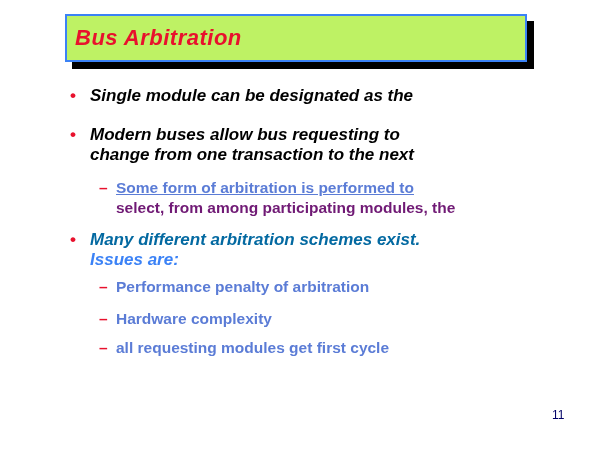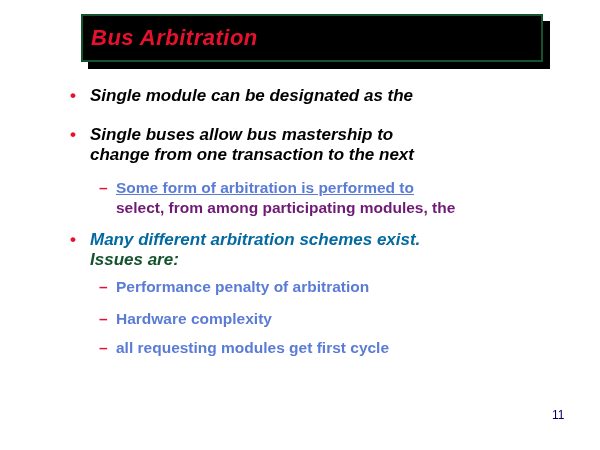--- a/index.html
+++ b/index.html
@@ -5,24 +5,24 @@
   html, body { margin:0; padding:0; }
   body {
     width:600px; height:450px;
     background:#ffffff;
     font-family:"Liberation Sans", sans-serif;
     overflow:hidden;
   }
   .slide { position:relative; width:600px; height:450px; background:#ffffff; }
 
   .title-box {
-    position:absolute; left:81px; top:14px;
+    position:absolute; left:65px; top:14px;
     width:458px; height:44px;
-    background:#000000;
-    border:2px solid #14532d;
+    background:#bef264;
+    border:2px solid #3b82f6;
     box-shadow:7px 7px 0 0 #000000;
   }
   .title-text {
     font-size:22px; font-weight:bold; font-style:italic;
     padding:9px 0 0 8px;
     letter-spacing:0.5px;
     white-space:nowrap;
   }
 
   .bullet-list { position:absolute; left:0; top:86px; width:600px; }
@@ -65,36 +65,36 @@
   <div class="bullet-list">
       <div class="row l1">
         <span class="marker" style="color: rgb(232, 17, 45);">•</span>
         <div class="txt">
           <div class="line"><span style="color: rgb(0, 0, 0);">Single module can be designated as the</span></div>
         </div>
       </div>
       <div class="row l1">
         <span class="marker" style="color: rgb(232, 17, 45);">•</span>
         <div class="txt">
-          <div class="line"><span style="color: rgb(0, 0, 0);">Single buses allow bus mastership to</span></div>
+          <div class="line"><span style="color: rgb(0, 0, 0);">Modern buses allow bus requesting to</span></div>
           <div class="line"><span style="color: rgb(0, 0, 0);">change from one transaction to the next</span></div>
         </div>
       </div>
       <div class="row l2">
         <span class="marker" style="color: rgb(232, 17, 45);">–</span>
         <div class="txt">
           <div class="line"><span style="color: rgb(91, 124, 214); text-decoration: underline;">Some form of arbitration is performed to</span></div>
           <div class="line"><span style="color: #701a75;">select, from among participating modules, the</span></div>
         </div>
       </div>
       <div class="row l1">
         <span class="marker" style="color: rgb(232, 17, 45);">•</span>
         <div class="txt">
           <div class="line"><span style="color: #0369a1;">Many different arbitration schemes exist.</span></div>
-          <div class="line"><span style="color: #14532d;">Issues are:</span></div>
+          <div class="line"><span style="color: #3b82f6;">Issues are:</span></div>
         </div>
       </div>
       <div class="row l2">
         <span class="marker" style="color: rgb(232, 17, 45);">–</span>
         <div class="txt">
           <div class="line"><span style="color: rgb(91, 124, 214);">Performance penalty of arbitration</span></div>
         </div>
       </div>
       <div class="row l2">
         <span class="marker" style="color: rgb(232, 17, 45);">–</span>

